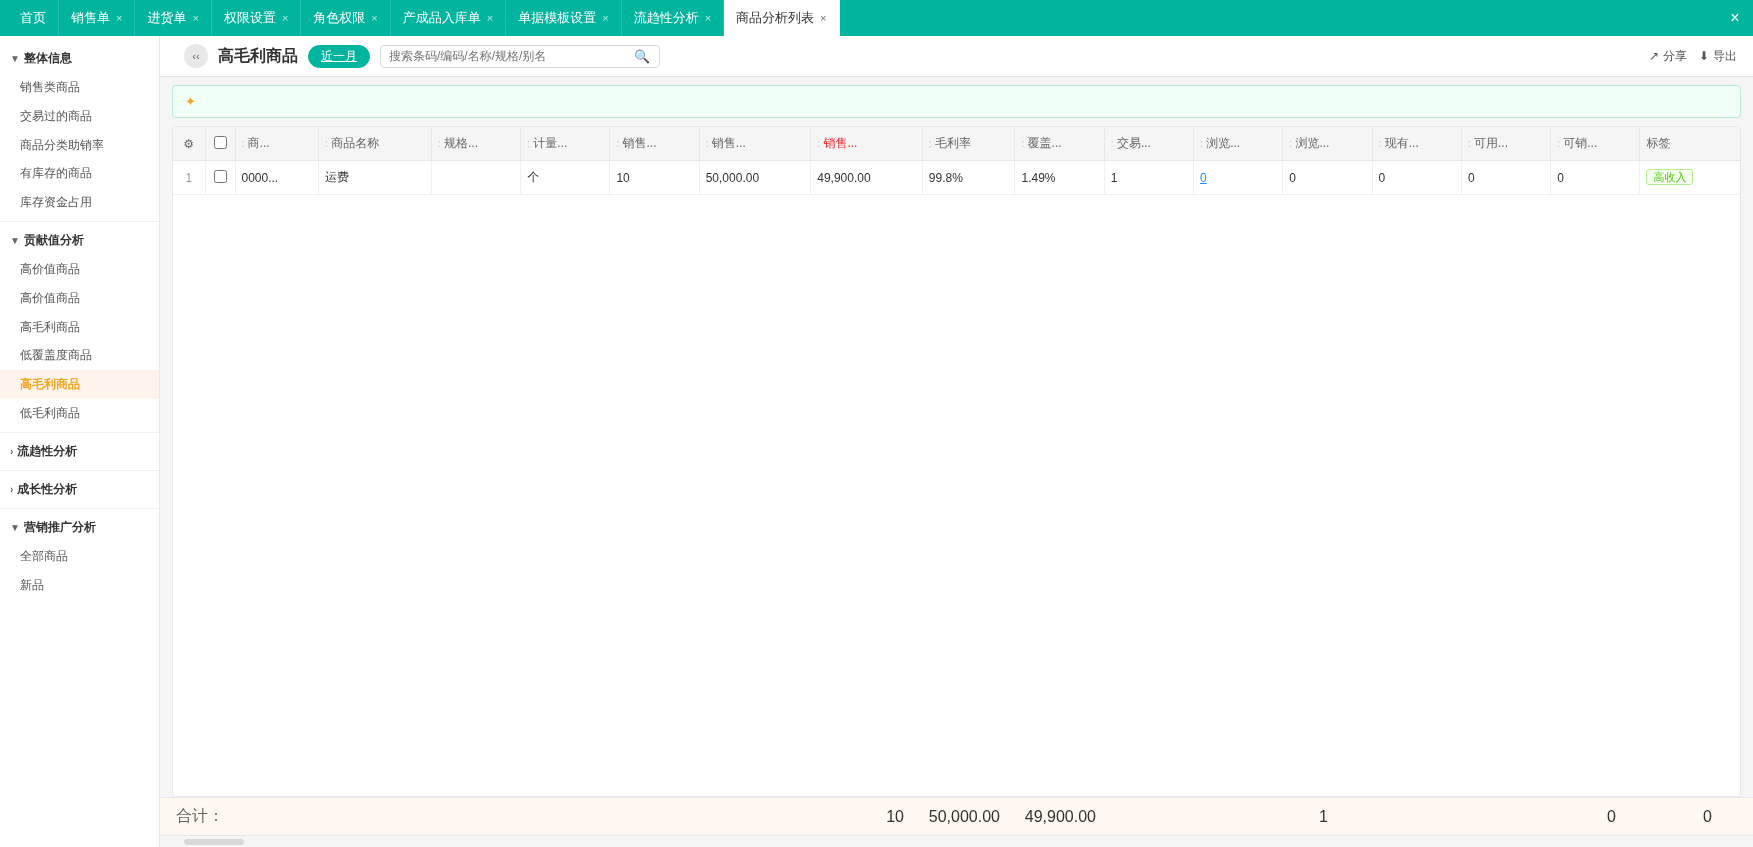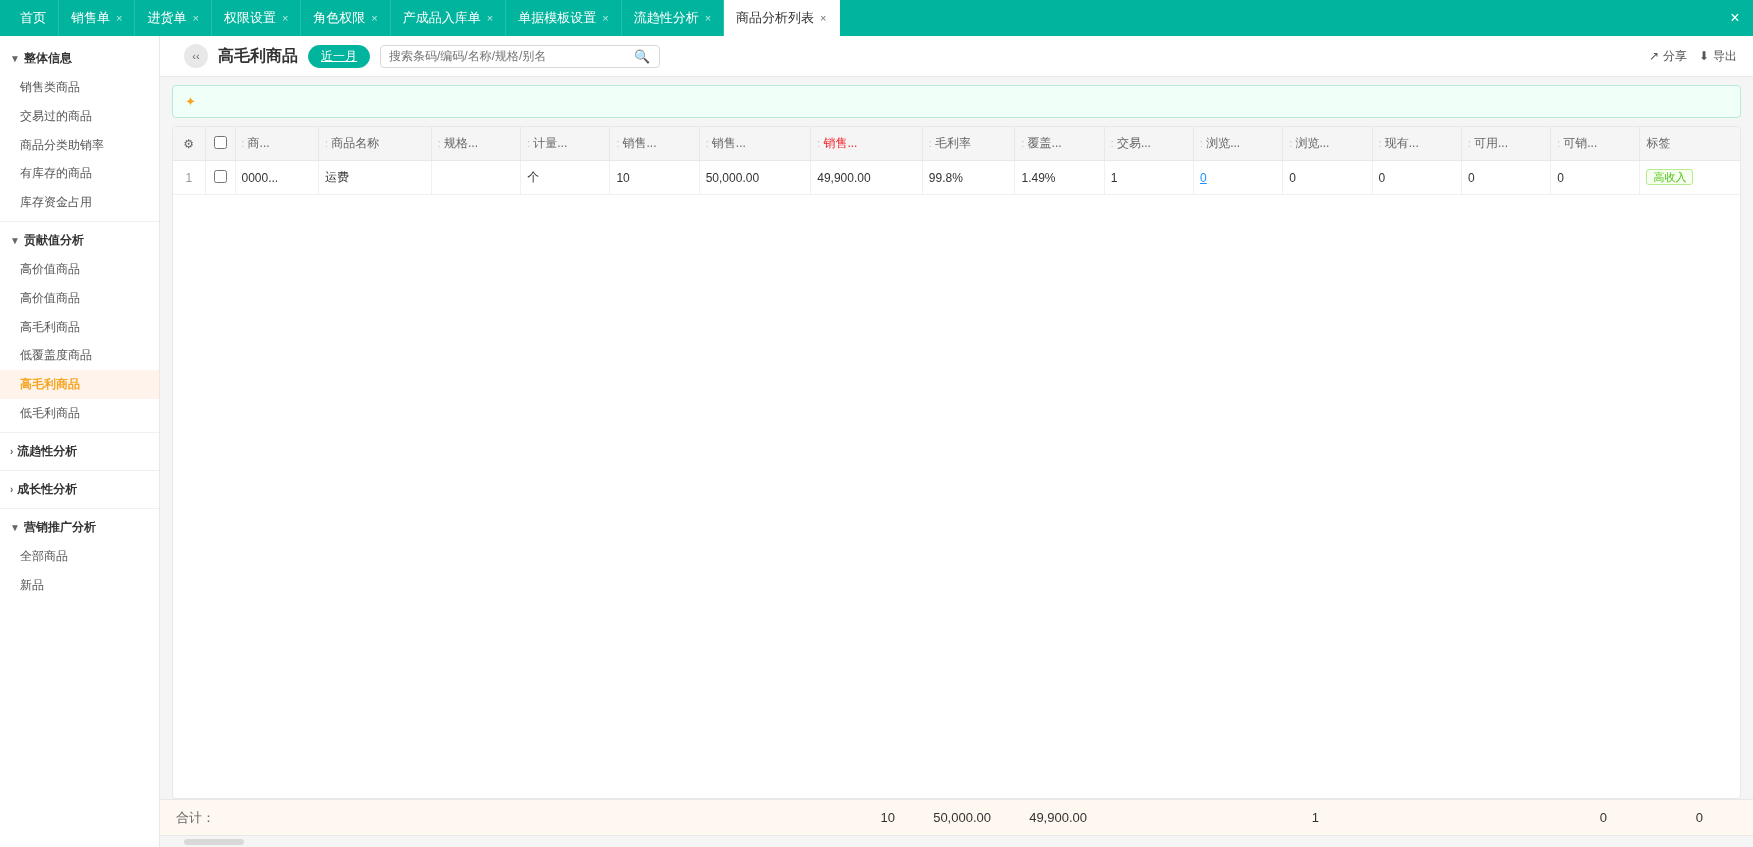--- a/index.html
+++ b/index.html
@@ -222,21 +222,21 @@
     .checkbox-col { width: 30px; text-align: center; }
 
     
     .footer-bar {
       background: #fff8f0;
       border-top: 1px solid #e8e8e8;
       padding: 8px 16px;
       display: flex;
       align-items: center;
       gap: 16px;
-      font-size: 13px;
+      font-size: 16px;
       color: #333;
       min-height: 36px;
     }
     .footer-label { color: #666; margin-right: 8px; }
     .footer-cell { min-width: 80px; text-align: right; }
 
     
     .scroll-bar-area {
       background: #f5f5f5;
       height: 12px;

